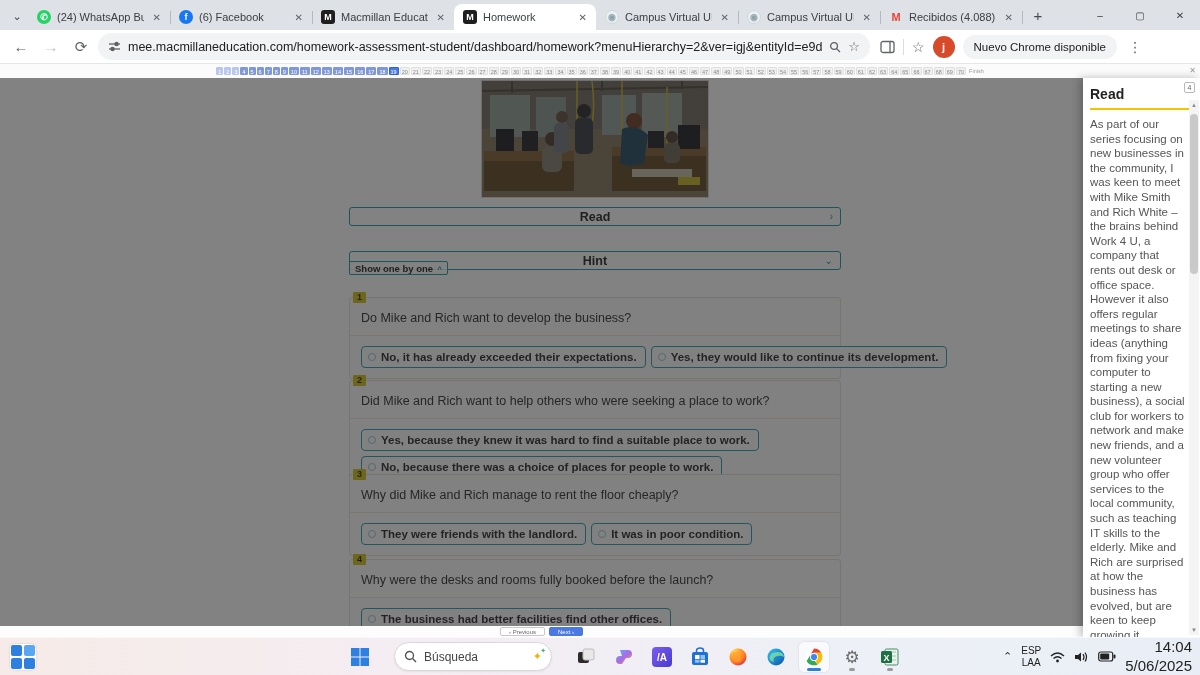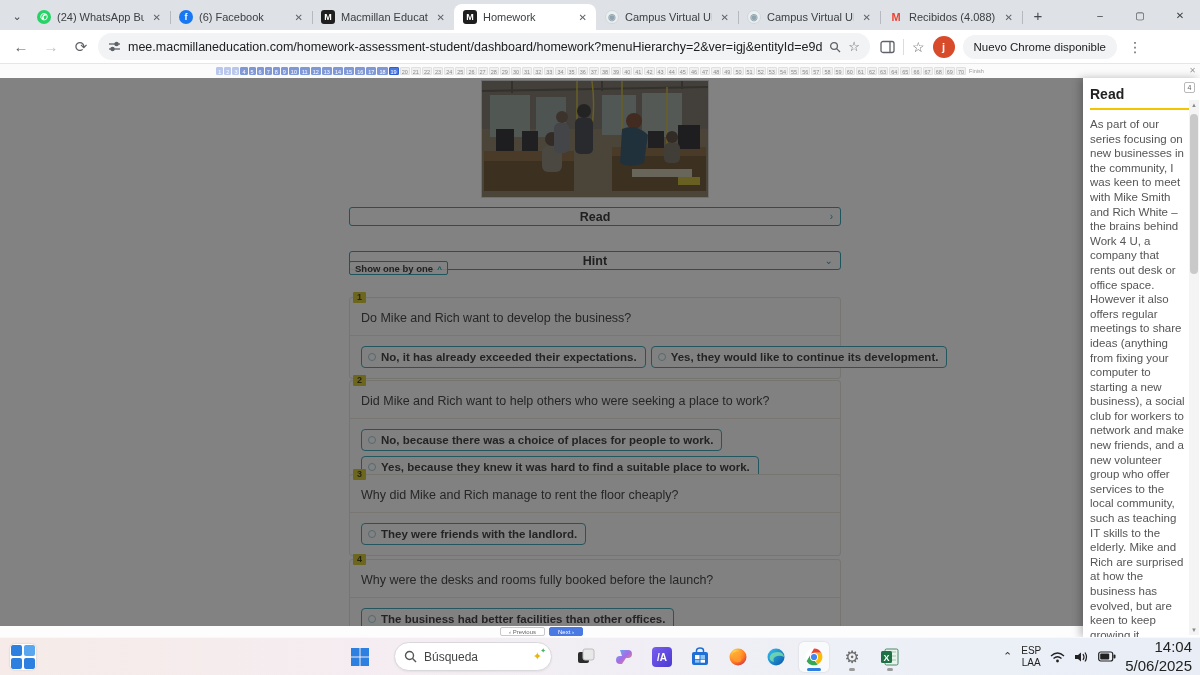--- a/index.html
+++ b/index.html
@@ -354,47 +354,51 @@
               </div>
             </div>
           </div>
           <div class="qcard" style="top: 302px;">
             <span class="qbadge">2</span>
             <div class="qtext">Did Mike and Rich want to help others who were seeking a place to work?</div>
             <div class="qdivider"></div>
             <div class="opts column">
               <div class="opt">
                 <span class="radio"></span>
+                <span>Yes, because they knew it was hard to find a suitable place to work.</span>
+              </div>
+              <div class="opt">
+                <span class="radio"></span>
                 <span>No, because there was a choice of places for people to work.</span>
-              </div>
-              <div class="opt">
-                <span class="radio"></span>
-                <span>Yes, because they knew it was hard to find a suitable place to work.</span>
               </div>
             </div>
           </div>
           <div class="qcard" style="top: 396px;">
             <span class="qbadge">3</span>
             <div class="qtext">Why did Mike and Rich manage to rent the floor cheaply?</div>
             <div class="qdivider"></div>
             <div class="opts">
               <div class="opt">
                 <span class="radio"></span>
                 <span>They were friends with the landlord.</span>
               </div>
+              <div class="opt">
+                <span class="radio"></span>
+                <span>It was in poor condition.</span>
+              </div>
             </div>
           </div>
           <div class="qcard" style="top: 481px;">
             <span class="qbadge">4</span>
             <div class="qtext">Why were the desks and rooms fully booked before the launch?</div>
             <div class="qdivider"></div>
             <div class="opts">
               <div class="opt">
                 <span class="radio"></span>
-                <span>The business had better facilities than other offices.</span>
+                <span>The business had better facilities find other offices.</span>
               </div>
             </div>
           </div>
         </div>
     </div>
 
     <div class="dim"></div>
 
     <div class="footer-nav">
       <span class="fbtn prev">‹ Previous</span>

